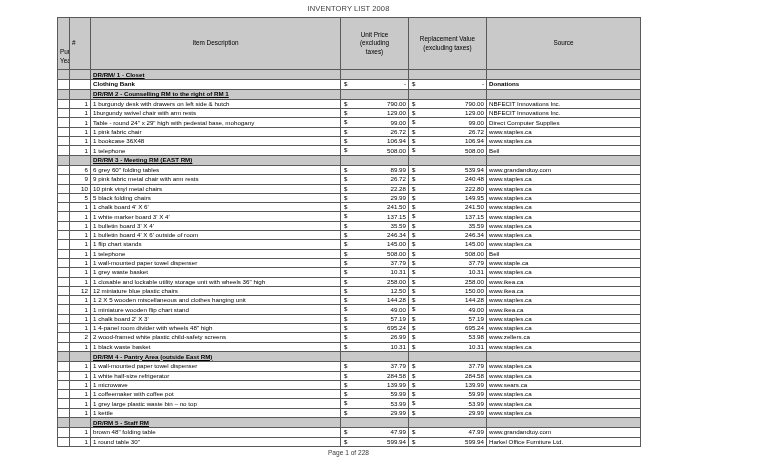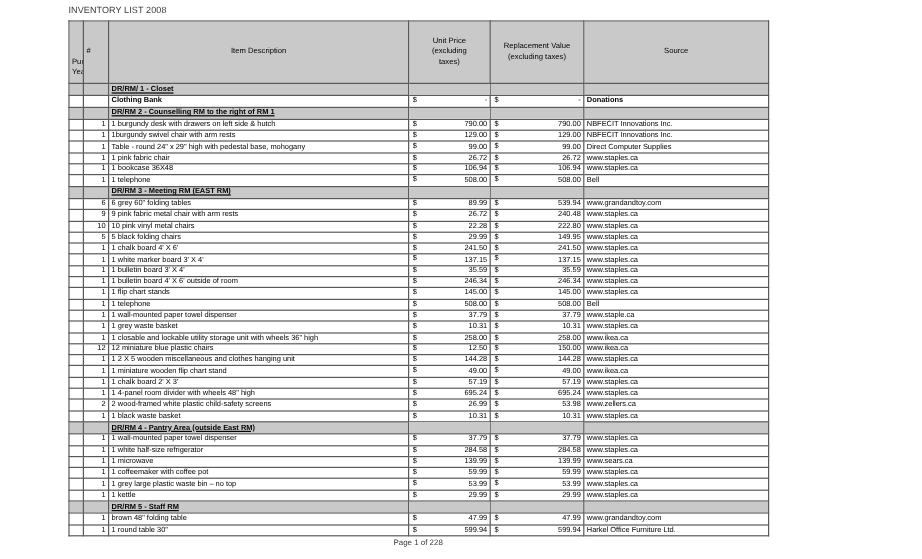--- a/index.html
+++ b/index.html
@@ -19,21 +19,21 @@
     position: relative;
     width: 768px;
     height: 466px;
     background: #ffffff;
   }
   .doc-title {
     position: absolute;
     left: 57px;
     top: 4px;
     width: 583px;
-    text-align: left;
+    text-align: center;
     font-size: 7.5px;
     line-height: 10px;
     color: #3a3a3a;
     letter-spacing: 0.1px;
     white-space: nowrap;
   }
   table.inv {
     position: absolute;
     left: 57px;
     top: 17px;

